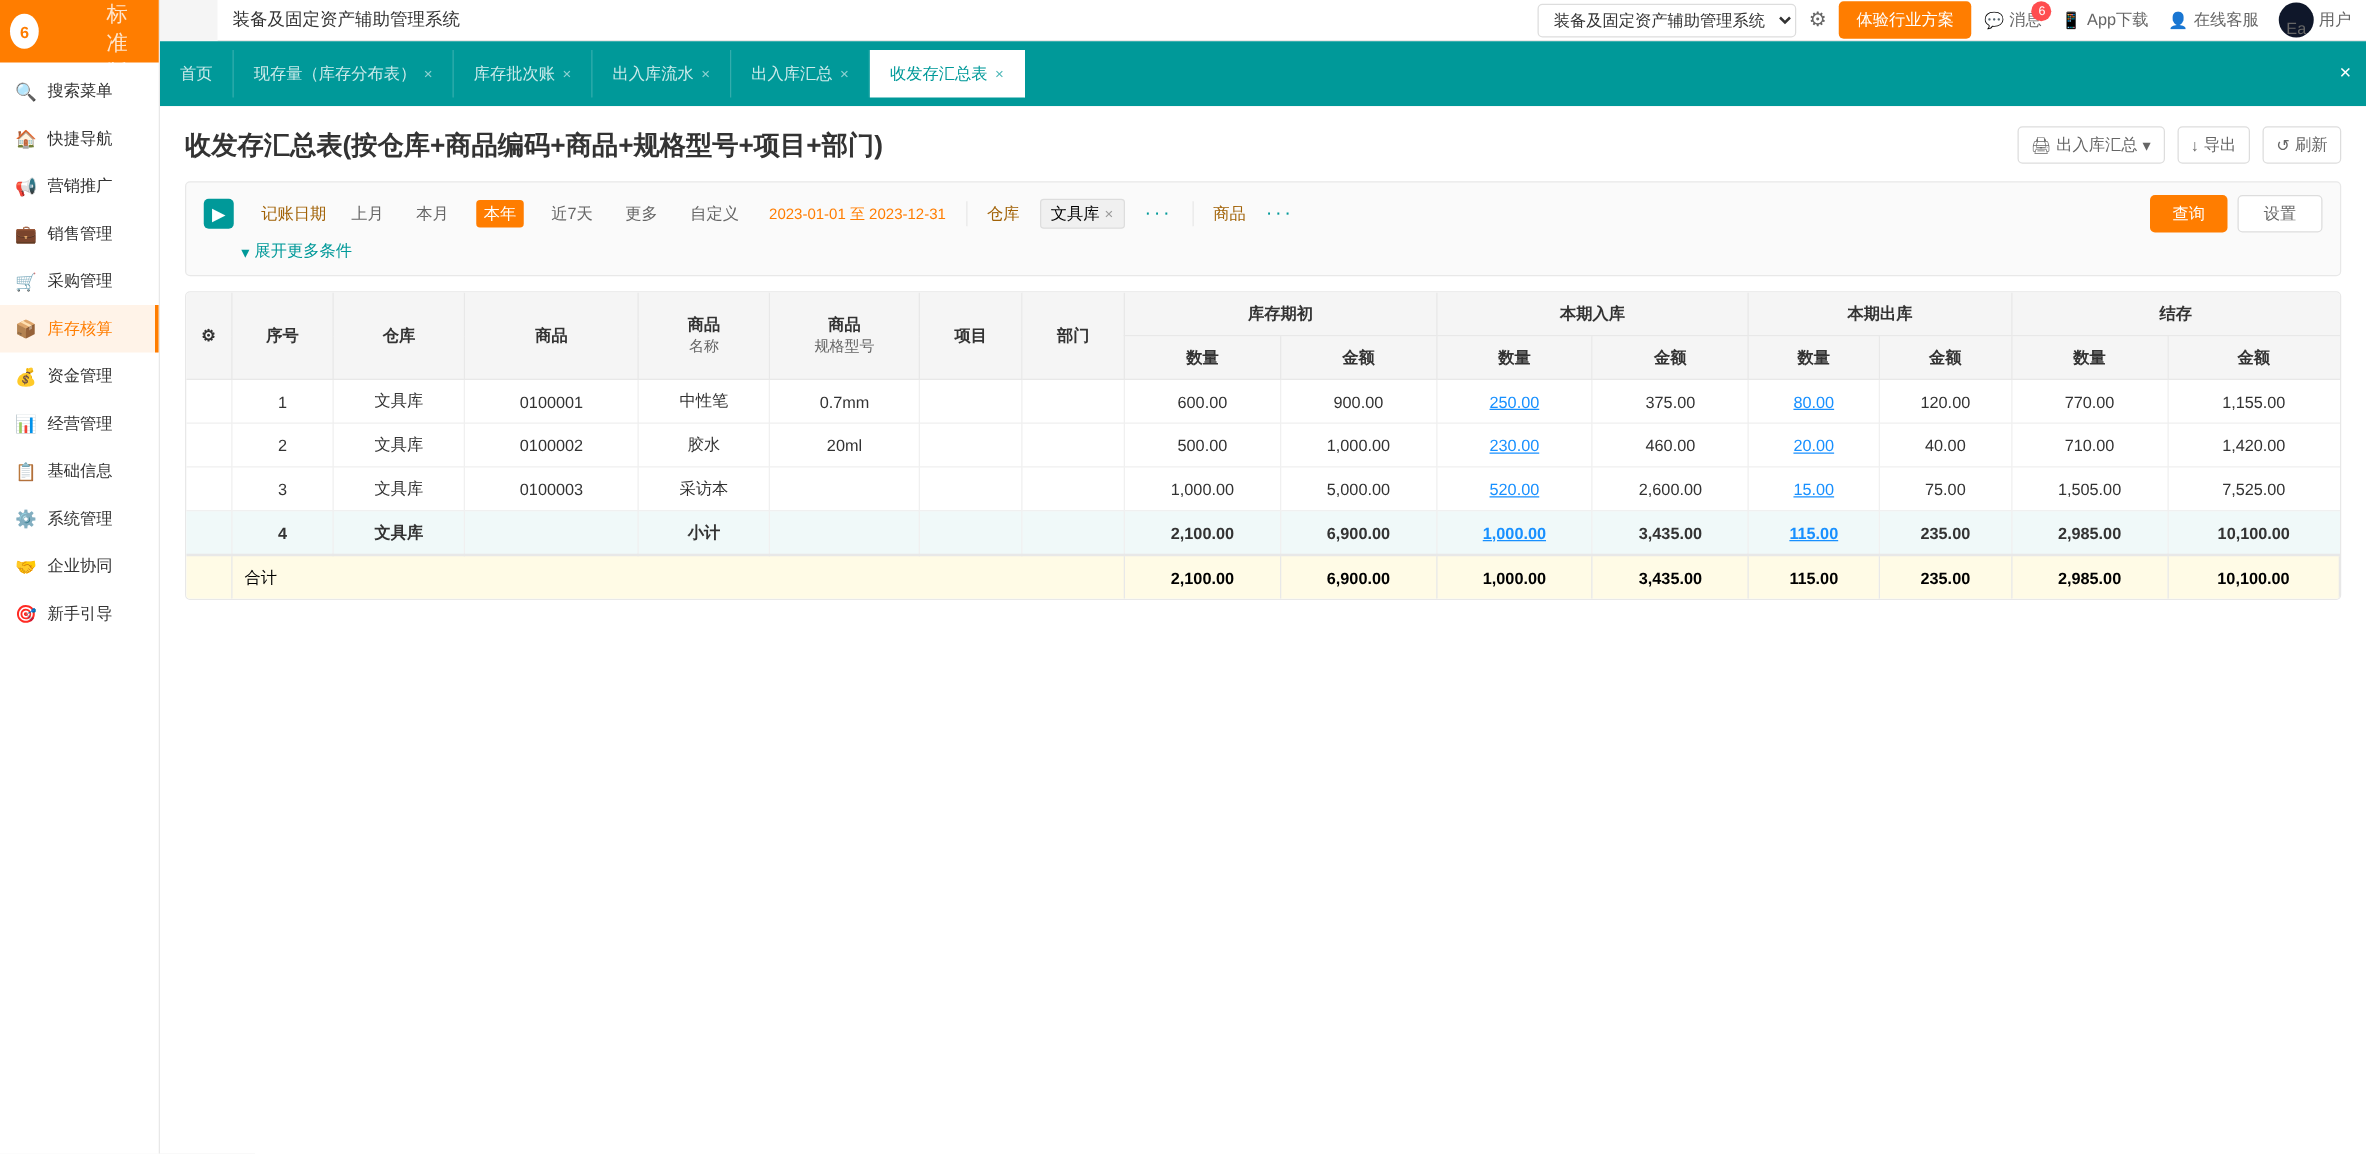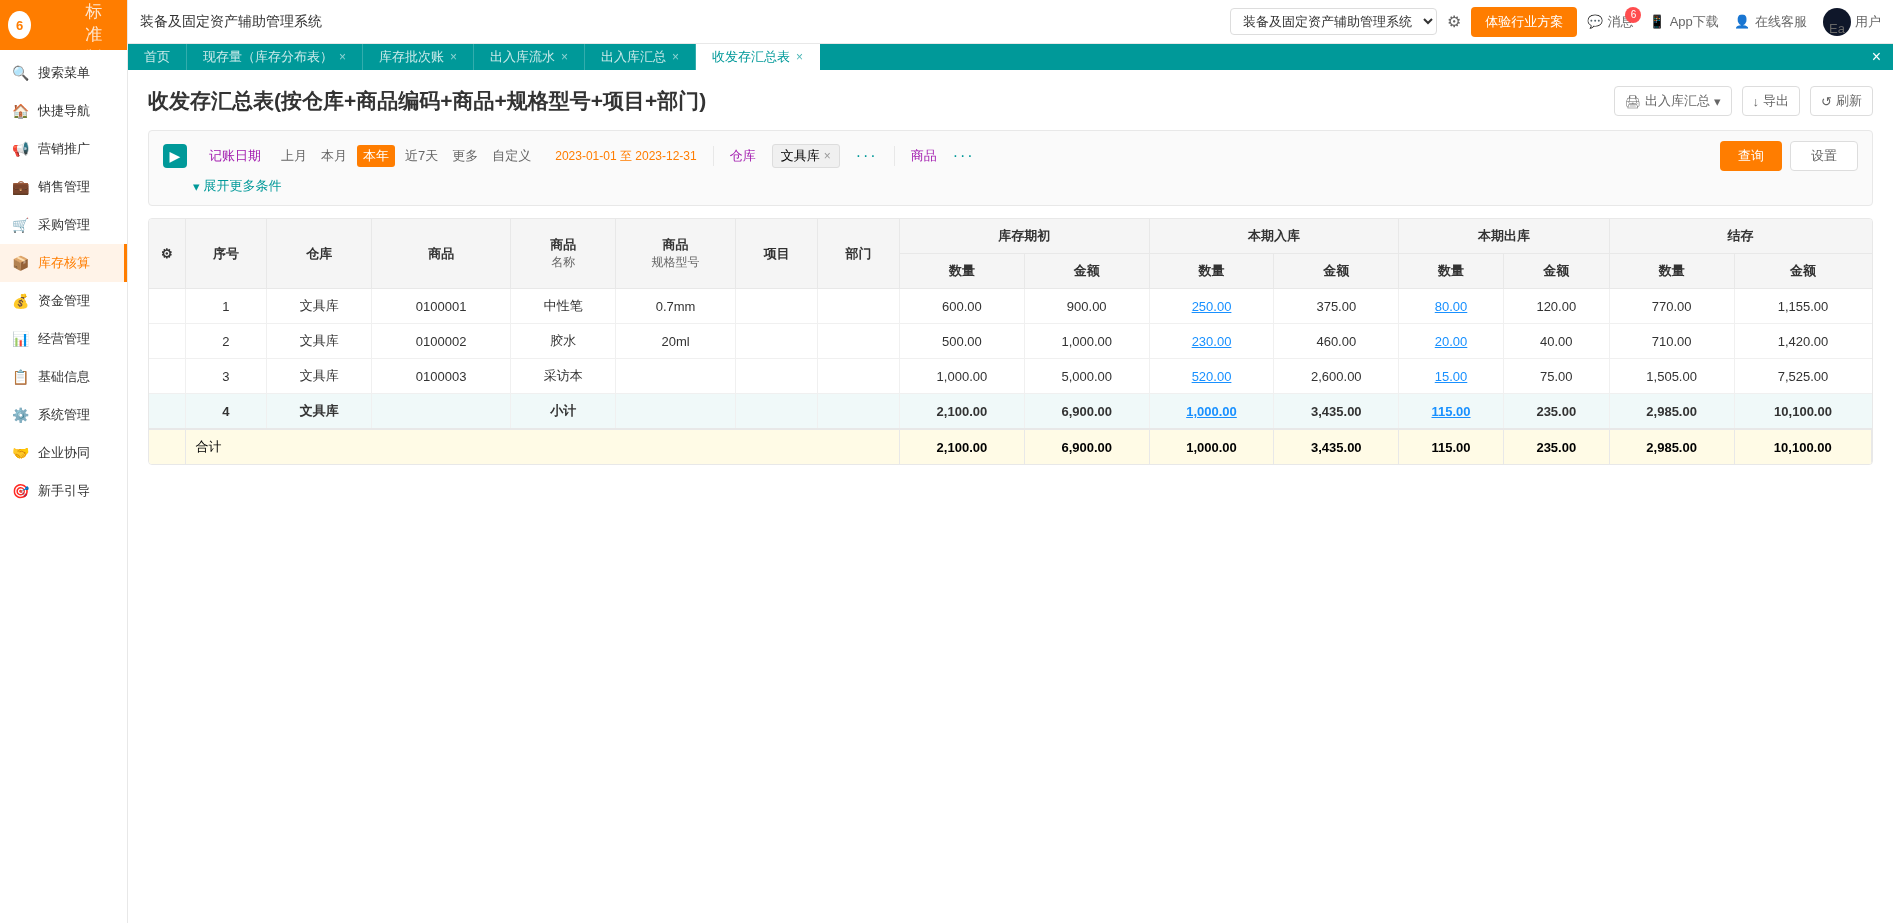--- a/index.html
+++ b/index.html
@@ -8,54 +8,54 @@
     
     .sidebar { width: 128px; background: #fff; border-right: 1px solid #e8e8e8; display: flex; flex-direction: column; height: 100%; }
     .sidebar-logo { background: #ff7d00; padding: 10px 8px; display: flex; align-items: center; gap: 6px; height: 50px; }
     .sidebar-logo-icon { width: 28px; height: 28px; background: #fff; border-radius: 50%; display: flex; align-items: center; justify-content: center; color: #ff7d00; font-weight: bold; font-size: 14px; }
     .sidebar-menu { flex: 1; overflow-y: auto; padding: 4px 0; }
     .sidebar-item { display: flex; align-items: center; gap: 8px; padding: 10px 12px; cursor: pointer; color: #333; font-size: 13px; }
     .sidebar-item.active { background: #fff3e8; color: #ff7d00; border-right: 3px solid #ff7d00; }
     .sidebar-item-icon { width: 18px; height: 18px; display: flex; align-items: center; justify-content: center; font-size: 14px; }
 
     
-    .top-bar { background: #fff; border-bottom: 1px solid #e8e8e8; display: flex; align-items: center; padding: 0 12px; height: 44px; gap: 10px; }
+    .top-bar { background: #fff; border-bottom: 1px solid #e8e8e8; display: flex; align-items: center; padding: 0 12px; height: 33px; gap: 10px; margin-left: 46px; }
     .top-bar-title { color: #333; font-size: 14px; font-weight: 500; flex: 1; }
     .top-bar-select { border: 1px solid #ddd; border-radius: 4px; padding: 4px 8px; color: #333; background: #fff; }
     .top-bar-settings { color: #666; cursor: pointer; font-size: 16px; }
     .top-bar-btn { background: #ff7d00; color: #fff; border: none; border-radius: 4px; padding: 6px 14px; cursor: pointer; font-size: 13px; font-family: Liberation Serif, serif; }
     .top-bar-right { display: flex; align-items: center; gap: 16px; margin-left: auto; }
     .top-bar-right-item { display: flex; align-items: center; gap: 4px; color: #666; cursor: pointer; font-size: 13px; position: relative; }
     .badge { background: #ff4d4f; color: #fff; border-radius: 50%; width: 16px; height: 16px; font-size: 10px; display: flex; align-items: center; justify-content: center; position: absolute; top: -6px; right: -8px; }
     .user-avatar { width: 28px; height: 28px; border-radius: 50%; background: #0f172a; display: flex; align-items: flex-end; justify-content: center; color: #666; font-size: 12px; }
 
     
     .main-content { flex: 1; display: flex; flex-direction: column; overflow: hidden; }
 
     
-    .tab-bar { background: #009999; display: flex; align-items: center; height: 26px; overflow-x: auto; }
+    .tab-bar { background: #009999; display: flex; align-items: center; height: 52px; overflow-x: auto; }
     .tab-item { display: flex; align-items: center; gap: 6px; padding: 0 16px; height: 38px; color: rgba(255,255,255,0.8); cursor: pointer; white-space: nowrap; font-size: 13px; border-right: 1px solid rgba(255,255,255,0.2); }
     .tab-item.active { background: #fff; color: #009999; font-weight: 500; }
     .tab-close { font-size: 12px; color: inherit; opacity: 0.7; }
     .tab-bar-close { margin-left: auto; padding: 0 12px; color: #fff; cursor: pointer; font-size: 16px; }
 
     
     .page-content { flex: 1; background: #f5f5f5; overflow-y: auto; padding: 0; }
     .page-inner { background: #fff; margin: 0; padding: 16px 20px; min-height: 100%; }
 
     .page-header { display: flex; align-items: center; justify-content: space-between; margin-bottom: 14px; }
     .page-title { font-size: 21px; font-weight: 600; color: #333; }
     .page-header-actions { display: flex; gap: 10px; align-items: center; }
     .action-btn { display: flex; align-items: center; gap: 4px; border: 1px solid #ddd; border-radius: 4px; padding: 5px 10px; cursor: pointer; color: #666; background: #fff; font-size: 12px; }
 
     
     .filter-bar { background: #fafafa; border: 1px solid #e8e8e8; border-radius: 4px; padding: 10px 14px; margin-bottom: 12px; }
     .filter-row { display: flex; align-items: center; gap: 16px; flex-wrap: wrap; }
-    .filter-label { color: #a21caf; font-size: 13px; white-space: nowrap; }
-    .filter-dates { display: flex; gap: 6px; align-items: center; }
+    .filter-label { color: #a16207; font-size: 13px; white-space: nowrap; }
+    .filter-dates { display: flex; gap: 18px; align-items: center; }
     .filter-date-btn { border: none; background: none; cursor: pointer; color: #666; font-size: 13px; padding: 2px 4px; }
     .filter-date-btn.active { background: #ff7d00; color: #fff; border-radius: 3px; padding: 2px 6px; }
     .filter-date-range { color: #ff7d00; font-size: 12px; margin-left: 4px; }
     .filter-separator { width: 1px; height: 20px; background: #e8e8e8; }
     .filter-tag { background: #f0f0f0; border: 1px solid #ddd; border-radius: 3px; padding: 2px 8px; display: flex; align-items: center; gap: 4px; font-size: 12px; }
     .filter-tag-close { cursor: pointer; color: #999; font-size: 12px; }
     .filter-ellipsis { color: #009999; cursor: pointer; font-size: 16px; letter-spacing: 2px; }
     .expand-btn { display: flex; align-items: center; gap: 4px; color: #009999; cursor: pointer; font-size: 13px; border: none; background: none; margin-top: 6px; }
     .query-btn { background: #ff7d00; color: #fff; border: none; border-radius: 4px; padding: 6px 18px; cursor: pointer; font-size: 13px; }
     .set-btn { background: #fff; color: #666; border: 1px solid #ddd; border-radius: 4px; padding: 5px 20px; cursor: pointer; font-size: 13px; }

